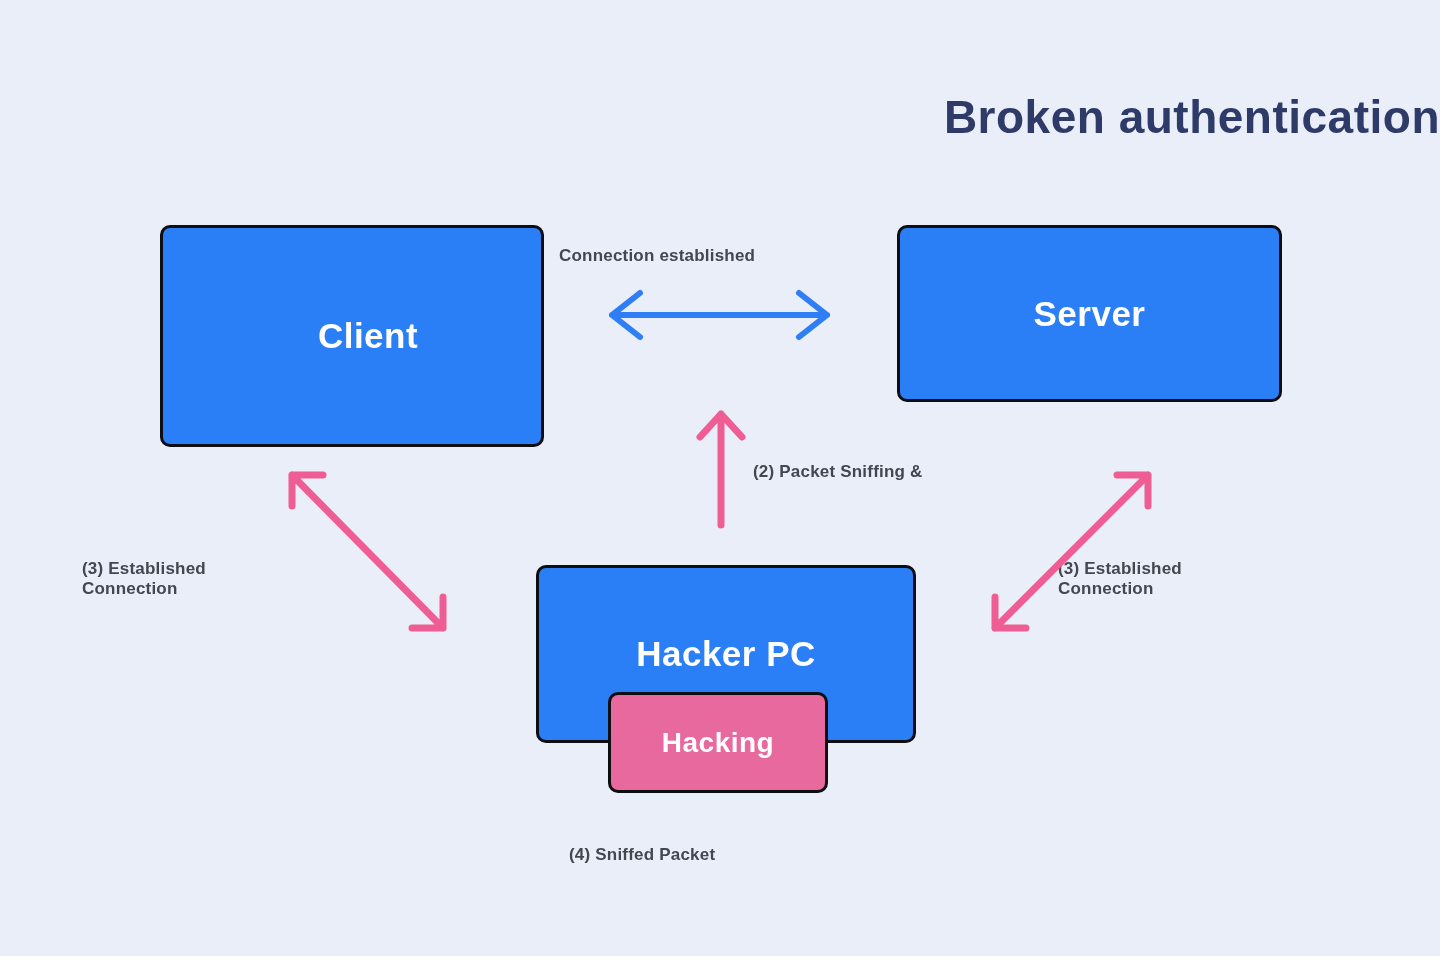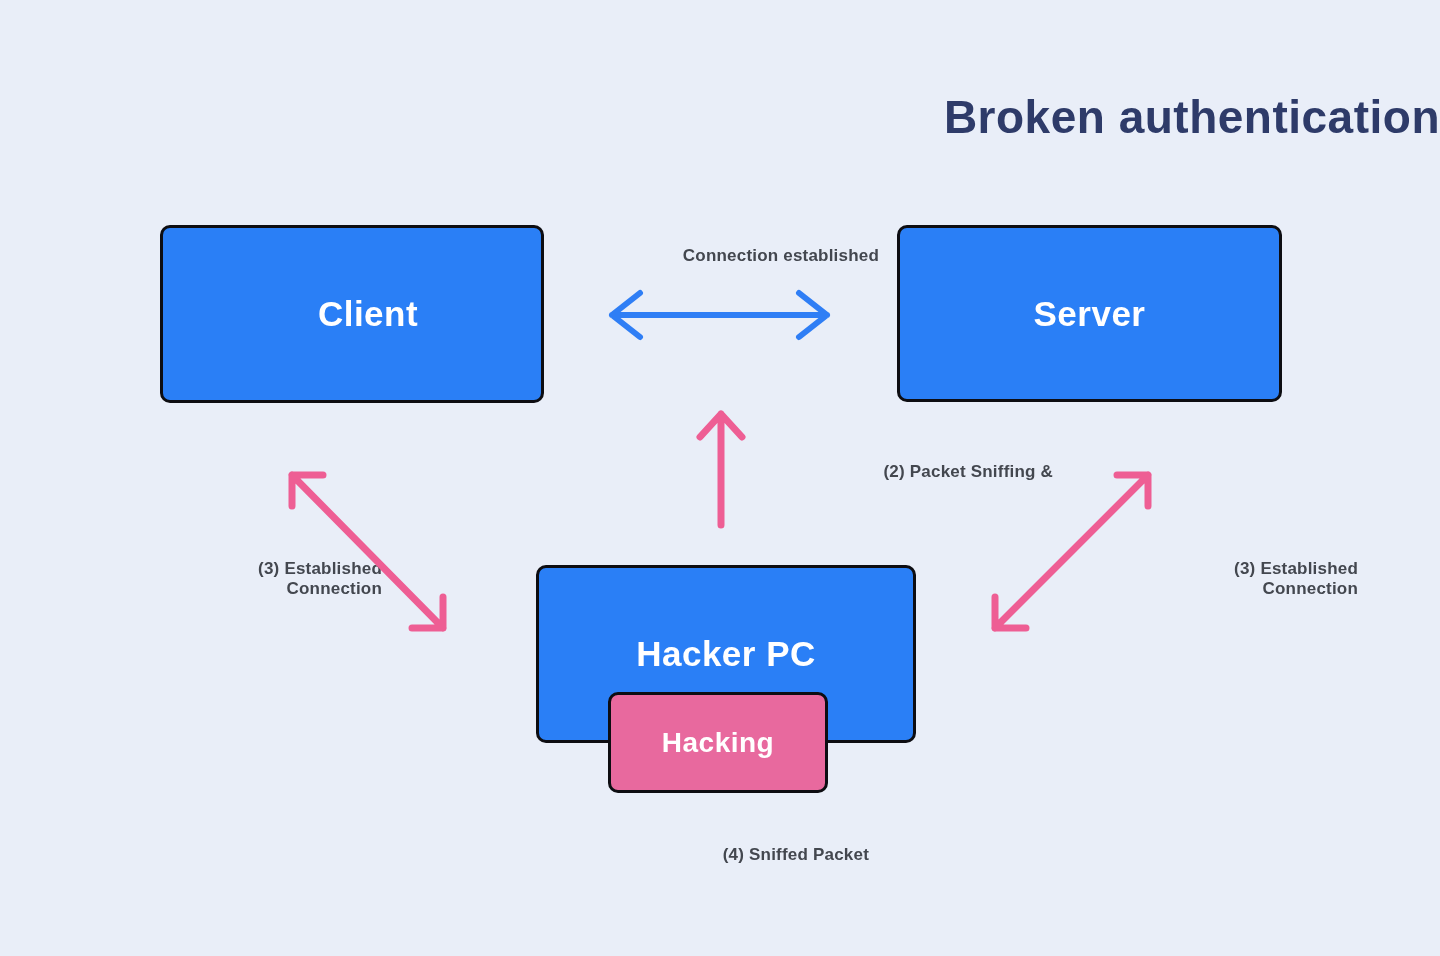--- a/index.html
+++ b/index.html
@@ -33,28 +33,28 @@
     align-items: center;
     justify-content: center;
     color: var(--text-white, #ffffff);
     font-weight: 700;
     font-size: 35px;
     letter-spacing: 0.5px;
   }
   .node-blue { background: var(--box-blue, #2a7ff6); }
   .node-pink { background: var(--box-pink, #e8699e); }
 
-  .node-client  { left: 160px; top: 225px; width: 384px; height: 178px; padding-left: 32px; }
+  .node-client  { left: 160px; top: 225px; width: 384px; height: 222px; padding-left: 32px; }
   .node-server  { left: 897px; top: 225px; width: 385px; height: 177px; }
   .node-hacker  { left: 530px; top: 565px; width: 380px; height: 178px; margin-left: 6px; }
   .node-hacking { left: 608px; top: 692px; width: 220px; height: 101px; font-size: 28px; z-index: 3; }
 
   .annotation {
     position: absolute;
-    text-align: right;
+    text-align: left;
     font-size: 17px;
     font-weight: 700;
     letter-spacing: 0.2px;
     line-height: 20px;
     color: var(--label-gray, #43474f);
   }
   .ann-connection-established { left: 559px; top: 246px; width: 320px; }
   .ann-packet-sniffing        { left: 753px; top: 462px; width: 300px; }
   .ann-established-left       { left: 82px;  top: 559px; width: 300px; }
   .ann-established-right      { left: 1058px; top: 559px; width: 300px; }

